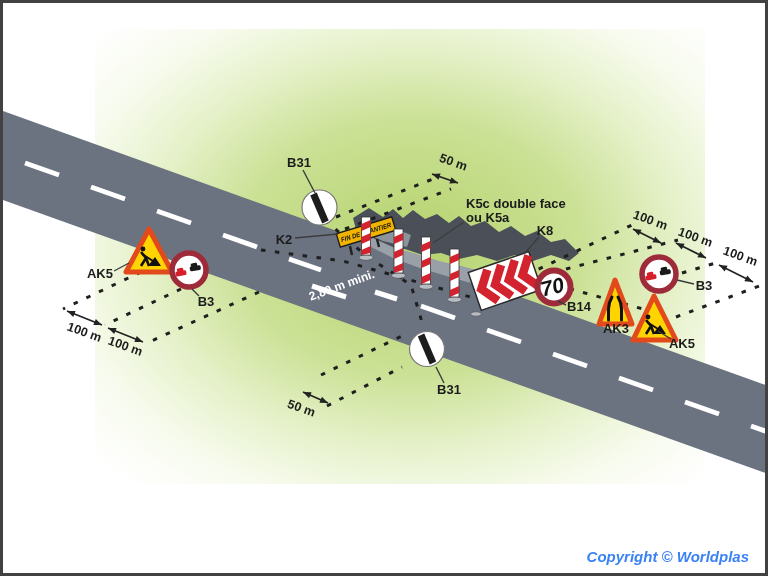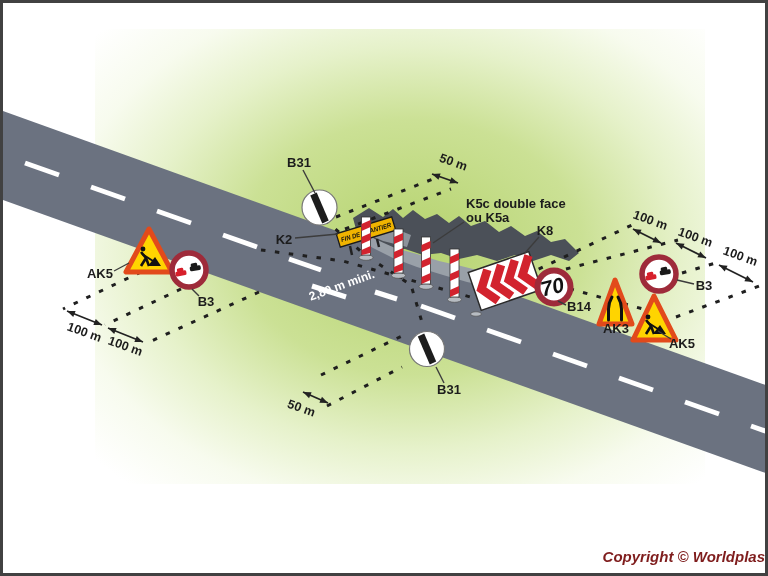--- a/index.html
+++ b/index.html
@@ -17,22 +17,22 @@
       rgba(228,241,195,0.28) 78%,
       rgba(255,255,255,0) 95%);
   }
   svg{position:absolute; left:0; top:0;}
   .lbl{font-weight:bold; font-size:13px; fill:#1c1c1c;}
   .dim-lbl{font-weight:bold; font-size:12.5px; fill:#1c1c1c;}
   .dot{stroke:#1f1f1f; stroke-width:3; fill:none; stroke-dasharray:4.5 9.5; stroke-linecap:butt;}
   .dim{stroke:#222; stroke-width:1.8;}
   .leader{stroke:#3c3c3c; stroke-width:1.4;}
   .copyright{
-    position:absolute; right:0; bottom:8px;
-    font-weight:bold; font-style:italic; font-size:15px; color:#7f1d1d;
+    position:absolute; right:16px; bottom:8px;
+    font-weight:bold; font-style:italic; font-size:15px; color:#3b82f6;
   }
 </style>
 </head>
 <body>
 
 <div class="stage">
   <div class="glow"></div>
 
   <svg width="768" height="576" viewBox="0 0 768 576">
 

